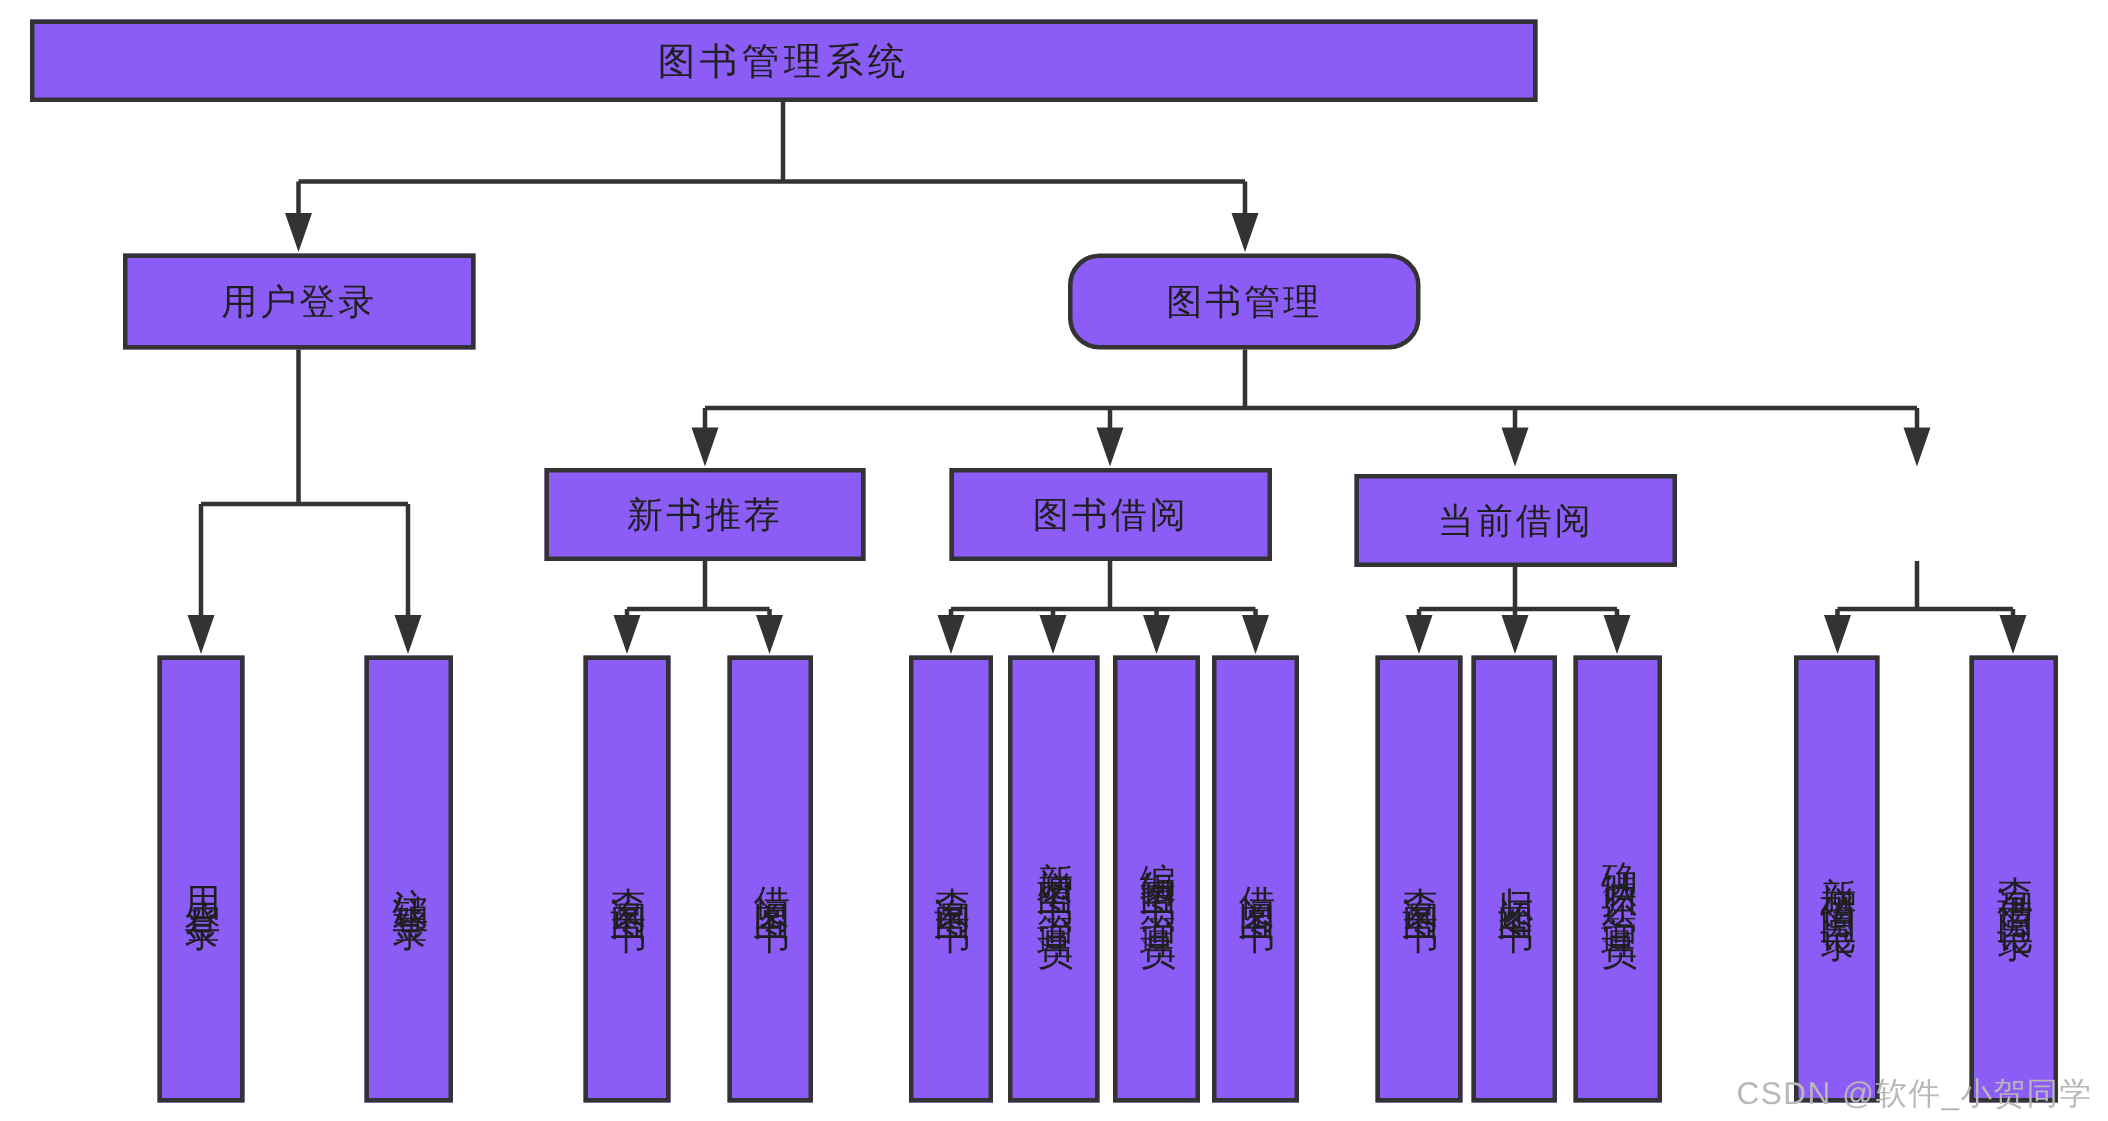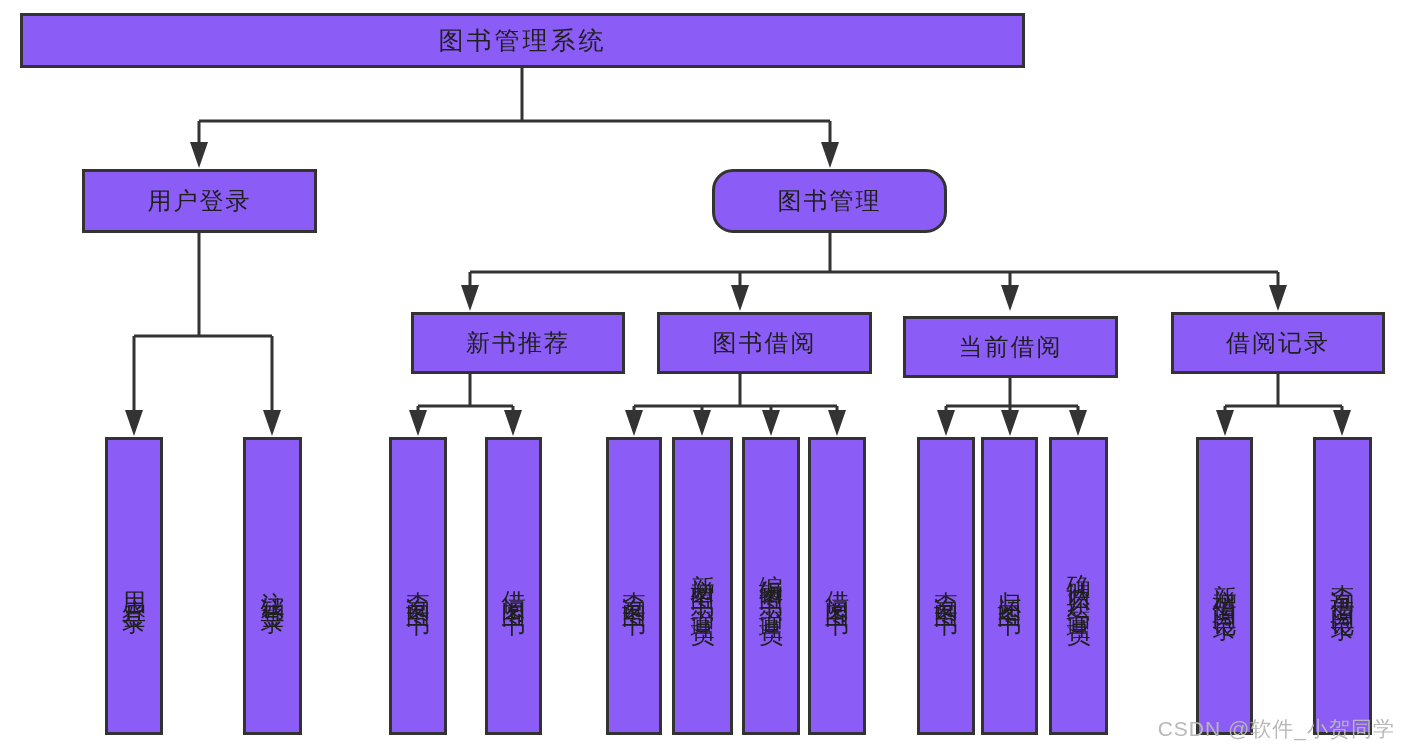--- a/index.html
+++ b/index.html
@@ -17,22 +17,22 @@
   .node.v span{
     writing-mode:vertical-rl;text-orientation:mixed;
     font-size:24px;letter-spacing:7px;line-height:1;white-space:nowrap;
   }
   
   #n-root{left:20px;top:13px;width:1005px;height:55px;}
   
   #n-l2-0{left:82px;top:169px;width:235px;height:64px;}
   #n-l2-1{left:712px;top:169px;width:235px;height:64px;border-radius:21px;}
   
-  #n-l3-0{left:363px;top:312px;width:214px;height:62px;margin-left:48px;}
-  #n-l3-1{left:633px;top:312px;width:215px;height:62px;margin-left:24px;}
+  #n-l3-0{left:363px;top:312px;width:214px;height:62px;}
+  #n-l3-1{left:633px;top:312px;width:215px;height:62px;}
   #n-l3-2{left:903px;top:316px;width:215px;height:62px;}
   #n-l3-3{left:1171px;top:312px;width:214px;height:62px;}
   
   .node.v{top:437px;height:298px;}
   #v-login   {left:105px;width:58px;}
   #v-logout  {left:243px;width:59px;}
   #v-rec-0   {left:389px;width:58px;}
   #v-rec-1   {left:485px;width:57px;}
   #v-bor-0   {left:606px;width:56px;}
   #v-bor-1   {left:672px;width:61px;}
@@ -90,23 +90,20 @@
 
   <div class="node h" id="n-l3-0">
     <span>新书推荐</span>
   </div>
   <div class="node h" id="n-l3-1">
     <span>图书借阅</span>
   </div>
   <div class="node h" id="n-l3-2">
     <span>当前借阅</span>
   </div>
-  <div class="node h" id="n-l3-3">
-    <span>借阅记录</span>
-  </div>
 
   <div class="node v" id="v-login">
     <span>用户登录</span>
   </div>
   <div class="node v" id="v-logout">
     <span>注销登录</span>
   </div>
 
   <div class="node v" id="v-rec-0">
     <span>查询图书</span>

